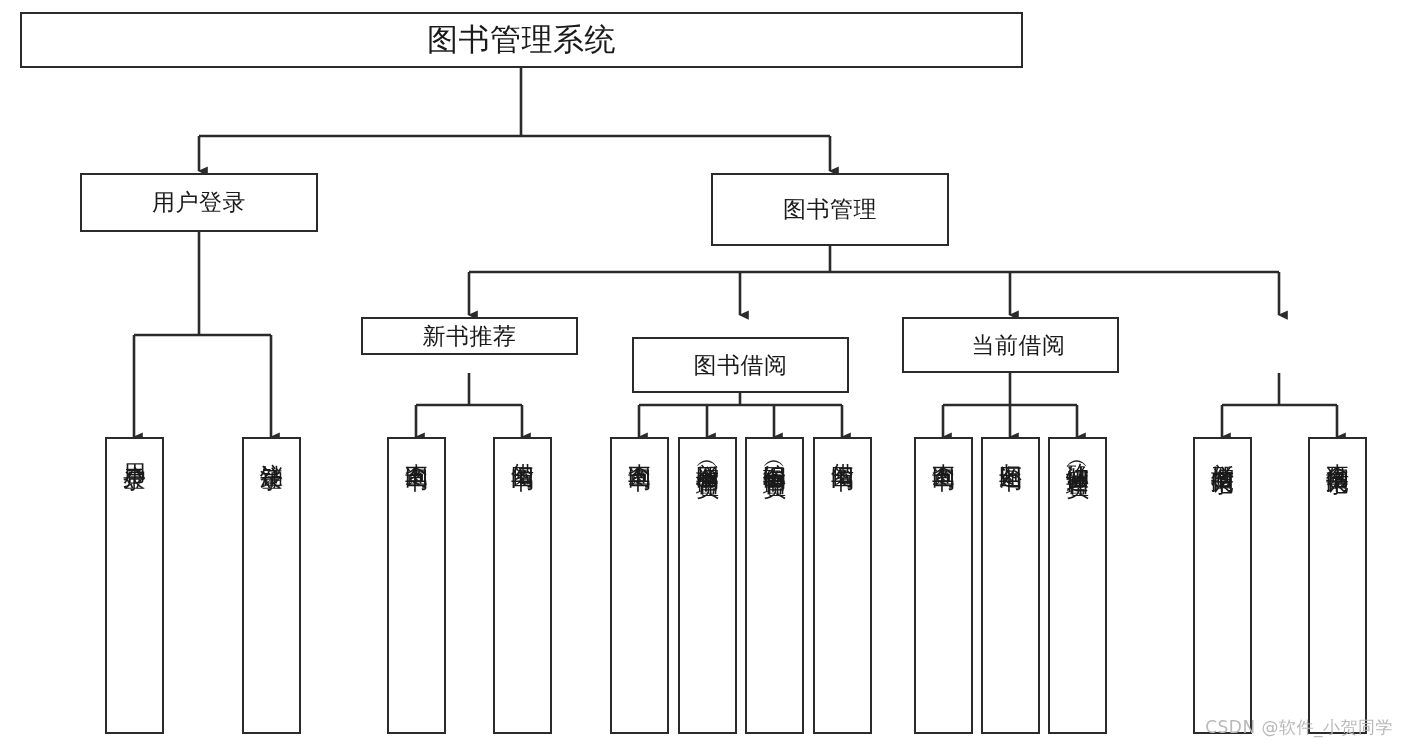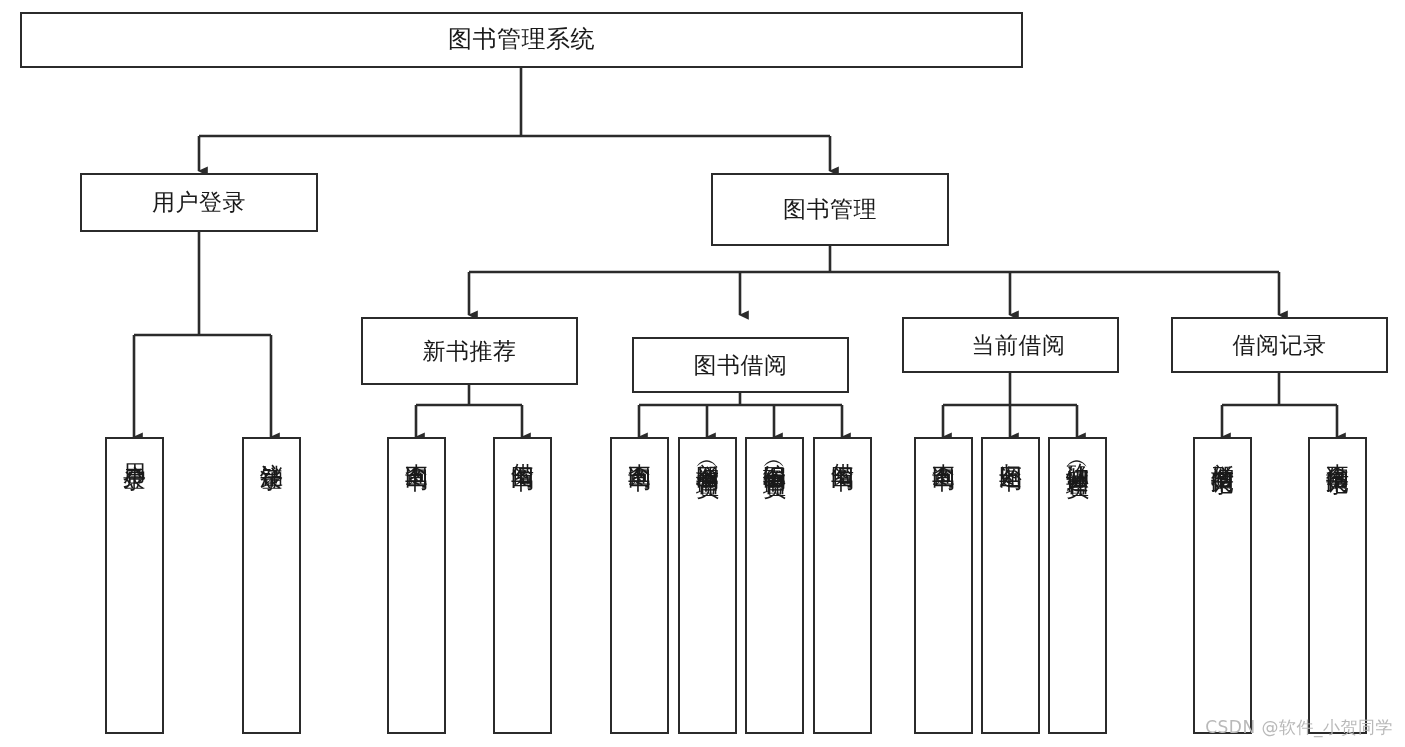--- a/index.html
+++ b/index.html
@@ -52,21 +52,21 @@
     align-items: flex-start;
     justify-content: center;
     padding-top: 6px;
   }
   .node.vertical .label {
     writing-mode: vertical-rl;
     text-orientation: upright;
     font-size: 23px;
     letter-spacing: 2px;
   }
-  .node.root .label { font-size: 24px; }
+  .node.root .label { font-size: 31px; }
   .watermark {
     position: absolute;
     right: 12px;
     bottom: 8px;
     font-size: 17px;
     color: #b9b9b9;
     letter-spacing: 0.5px;
     white-space: nowrap;
     user-select: none;
     margin-top: 16px;
@@ -137,35 +137,32 @@
   </div>
 
   <div class="node horizontal" style="left:80px; top:173px; width:238px; height:59px;">
     <span class="label">用户登录</span>
   </div>
 
   <div class="node horizontal" style="left:711px; top:173px; width:238px; height:73px;">
     <span class="label">图书管理</span>
   </div>
 
-  <div class="node horizontal" style="left:361px; top:317px; width:217px; height:68px;">
+  <div class="node horizontal" style="left:361px; top:317px; width:217px; height:38px;">
     <span class="label">新书推荐</span>
   </div>
 
   <div class="node horizontal" style="left:632px; top:317px; width:217px; height:56px;margin-top:20px;">
     <span class="label">图书借阅</span>
   </div>
 
   <div class="node horizontal" style="left:902px; top:317px; width:217px; height:56px;padding-left:16px;">
     <span class="label">当前借阅</span>
   </div>
 
-  <div class="node horizontal" style="left:1171px; top:317px; width:217px; height:56px;">
-    <span class="label">借阅记录</span>
-  </div>
 
   <div class="node vertical" style="left:105px; top:437px; width:59px; height:297px;">
     <span class="label">用户登录</span>
   </div>
 
   <div class="node vertical" style="left:242px; top:437px; width:59px; height:297px;">
     <span class="label">注销登录</span>
   </div>
 
   <div class="node vertical" style="left:387px; top:437px; width:59px; height:297px;">

